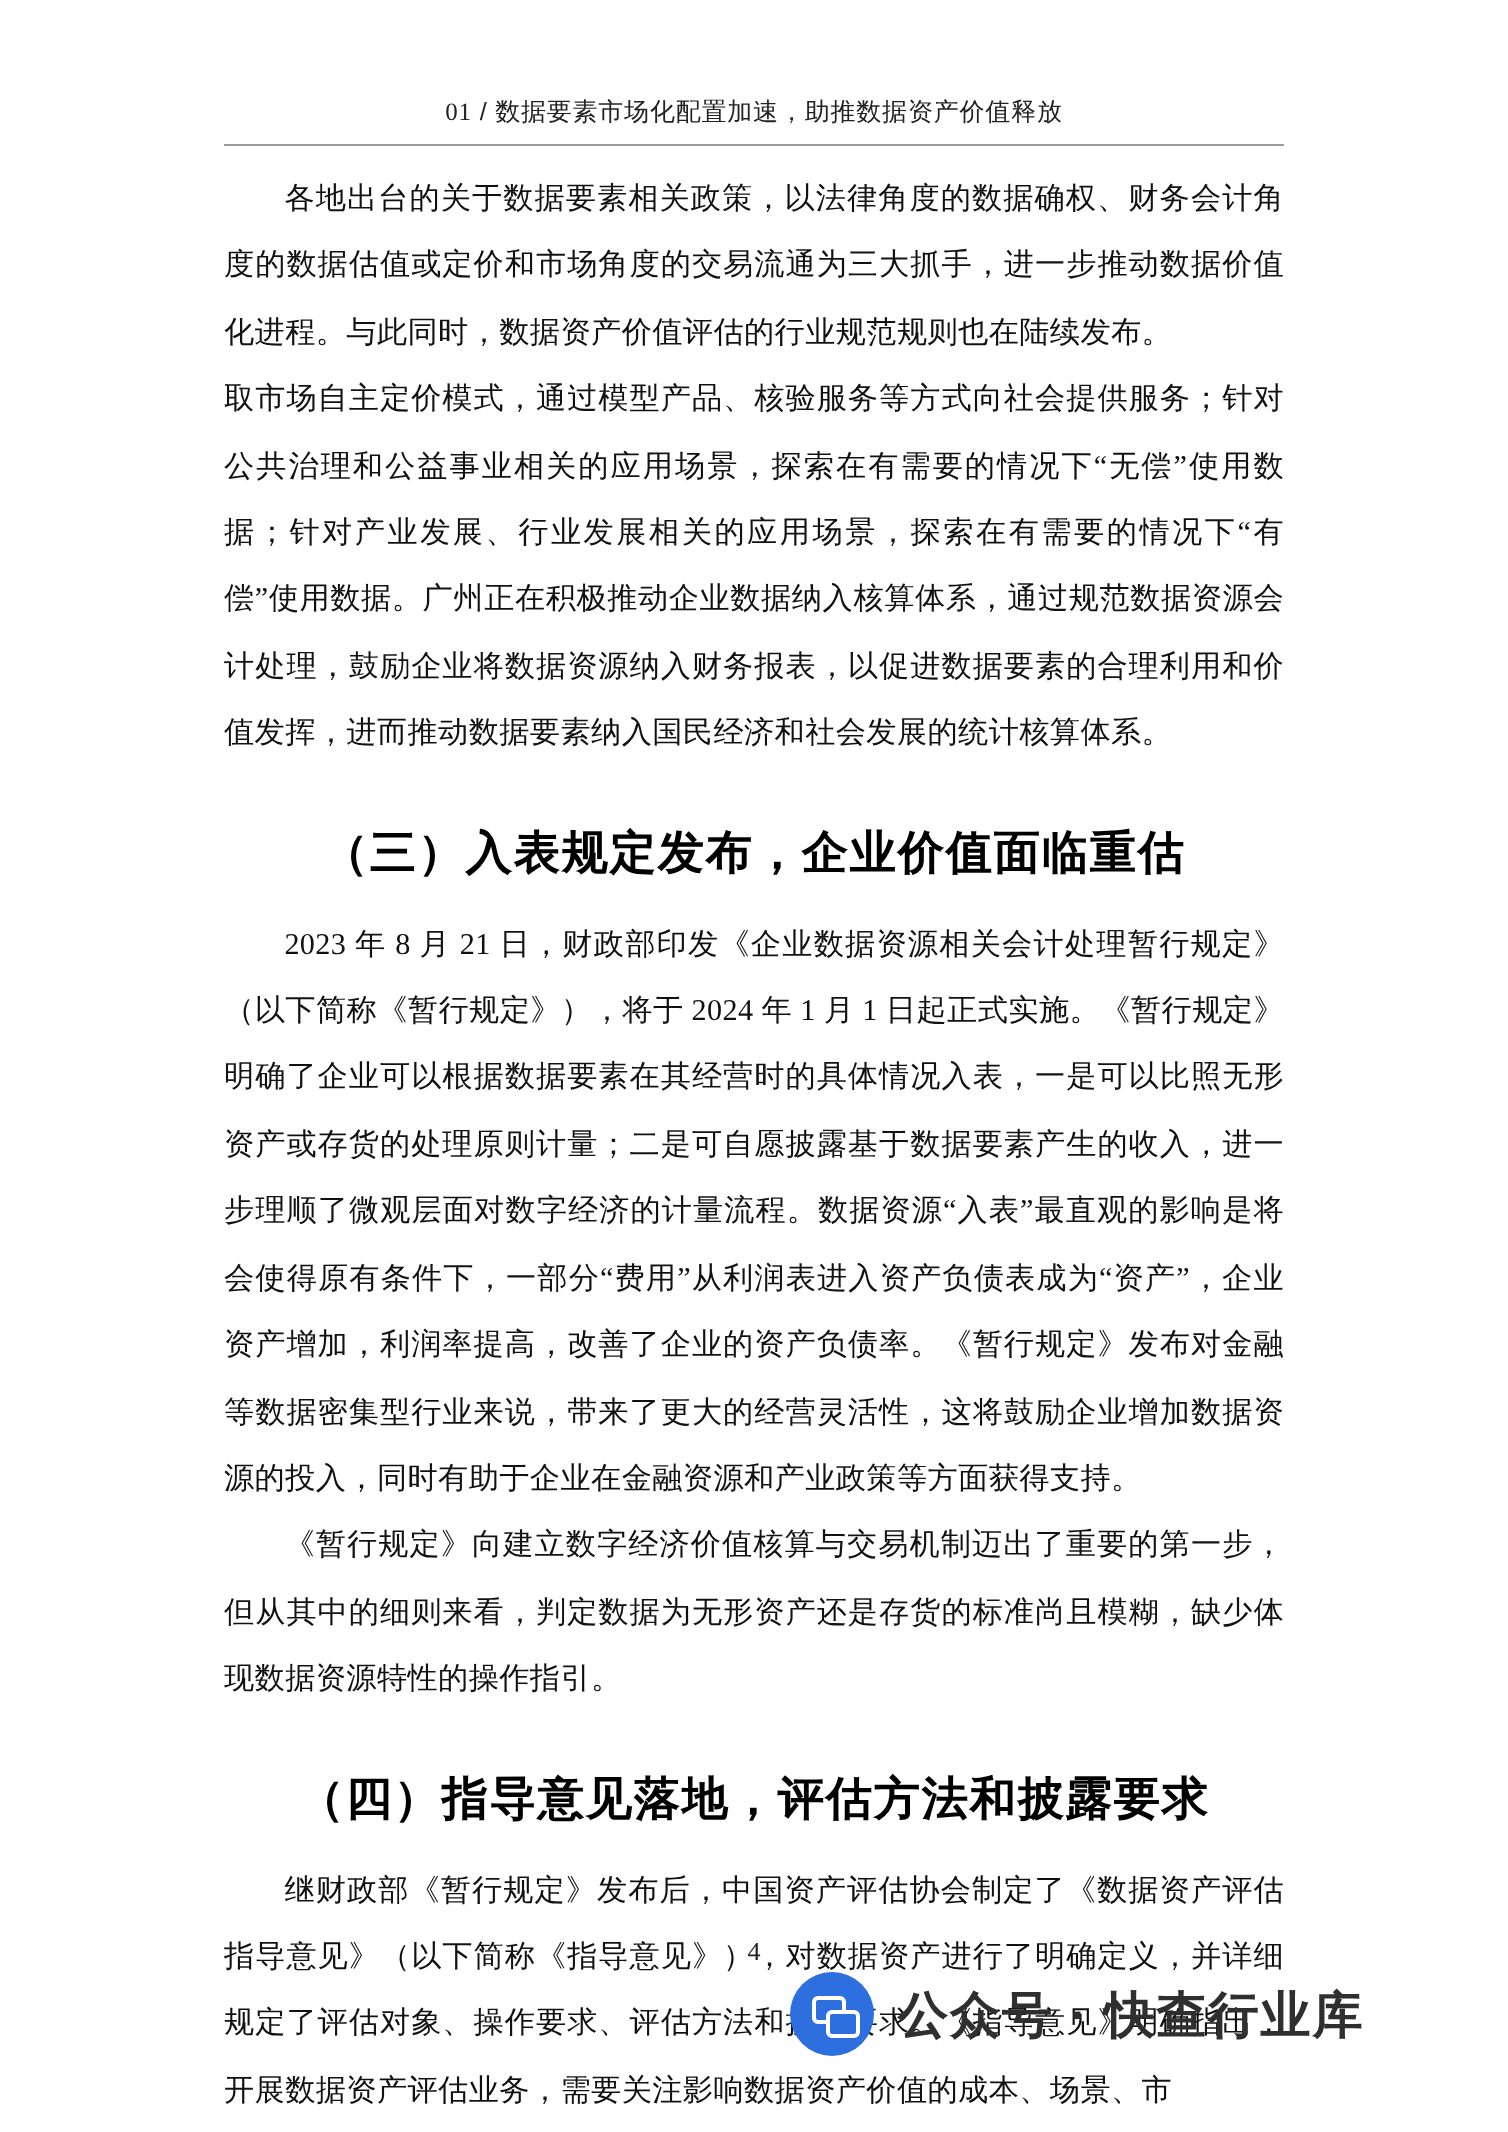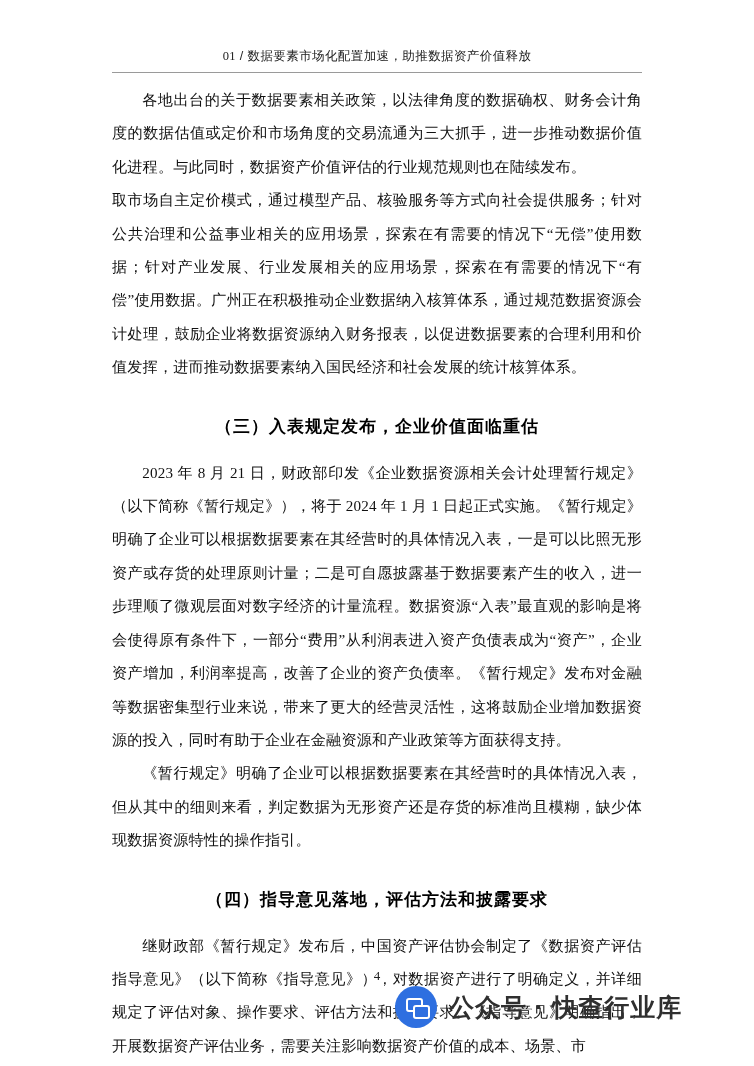--- a/index.html
+++ b/index.html
@@ -57,21 +57,21 @@
     text-align: justify;
     text-justify: inter-ideograph;
     letter-spacing: 0.2px;
     color: #111;
   }
   p.indent {
     text-indent: 2em;
   }
   h2.section {
     margin: 26px 0 14px 0;
-    font-size: 17px;
+    font-size: 23px;
     line-height: 32px;
     text-align: center;
     font-weight: bold;
     font-family: "Liberation Serif", "DejaVu Serif", serif;
     letter-spacing: 1px;
     color: #000;
   }
   .page-number {
     position: absolute;
     top: 968px;
@@ -139,21 +139,21 @@
   </div>
   <div class="header-rule"></div>
 
   <div class="content">
     <p class="body indent">各地出台的关于数据要素相关政策，以法律角度的数据确权、财务会计角度的数据估值或定价和市场角度的交易流通为三大抓手，进一步推动数据价值化进程。与此同时，数据资产价值评估的行业规范规则也在陆续发布。</p>
     <p class="body">取市场自主定价模式，通过模型产品、核验服务等方式向社会提供服务；针对公共治理和公益事业相关的应用场景，探索在有需要的情况下“无偿”使用数据；针对产业发展、行业发展相关的应用场景，探索在有需要的情况下“有偿”使用数据。广州正在积极推动企业数据纳入核算体系，通过规范数据资源会计处理，鼓励企业将数据资源纳入财务报表，以促进数据要素的合理利用和价值发挥，进而推动数据要素纳入国民经济和社会发展的统计核算体系。</p>
 
     <h2 class="section">（三）入表规定发布，企业价值面临重估</h2>
 
     <p class="body indent">2023 年 8 月 21 日，财政部印发《企业数据资源相关会计处理暂行规定》（以下简称《暂行规定》），将于 2024 年 1 月 1 日起正式实施。《暂行规定》明确了企业可以根据数据要素在其经营时的具体情况入表，一是可以比照无形资产或存货的处理原则计量；二是可自愿披露基于数据要素产生的收入，进一步理顺了微观层面对数字经济的计量流程。数据资源“入表”最直观的影响是将会使得原有条件下，一部分“费用”从利润表进入资产负债表成为“资产”，企业资产增加，利润率提高，改善了企业的资产负债率。《暂行规定》发布对金融等数据密集型行业来说，带来了更大的经营灵活性，这将鼓励企业增加数据资源的投入，同时有助于企业在金融资源和产业政策等方面获得支持。</p>
-    <p class="body indent">《暂行规定》明确了企业可以根据数据要素在其经营时的具体情况入表，但从其中的细则来看，判定数据为无形资产还是存货的标准尚且模糊，缺少体现数据资源特性的操作指引。</p>
+    <p class="body indent">《暂行规定》向建立数字经济价值核算与交易机制迈出了重要的第一步，但从其中的细则来看，判定数据为无形资产还是存货的标准尚且模糊，缺少体现数据资源特性的操作指引。</p>
 
     <h2 class="section">（四）指导意见落地，评估方法和披露要求</h2>
 
     <p class="body indent">继财政部《暂行规定》发布后，中国资产评估协会制定了《数据资产评估指导意见》（以下简称《指导意见》），对数据资产进行了明确定义，并详细规定了评估对象、操作要求、评估方法和披露要求。《指导意见》明确指出，开展数据资产评估业务，需要关注影响数据资产价值的成本、场景、市</p>
   </div>
 
   <div class="page-number">4</div>
 
   <div class="watermark">
     <div class="wm-logo"></div>

